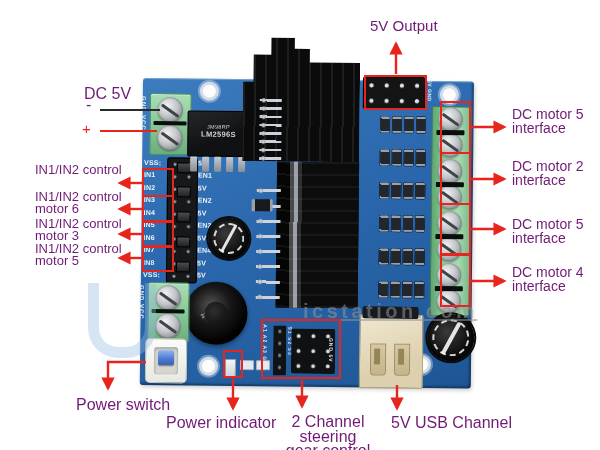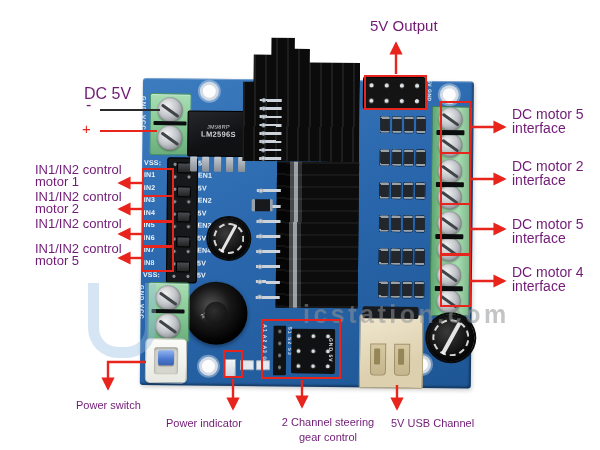--- a/index.html
+++ b/index.html
@@ -102,36 +102,36 @@
         background:linear-gradient(#8fb4ef,#4a77cf 60%,#3a62b2);box-shadow:0 1px 1px rgba(0,0,0,.4);}
   .led{position:absolute;left:85px;top:280px;width:9px;height:16px;border-radius:1px;
         background:linear-gradient(#f4f6f8,#cdd4da);border:1px solid #98a1ab;}
   .bit{position:absolute;background:#e3e9ef;border:1px solid #a8b2bc;border-radius:1px;}
   .smd{position:absolute;left:110px;top:120px;width:21px;height:12px;border-radius:1px;
         background:linear-gradient(90deg,#9aa2a9 0 3px,#17191c 3px 18px,#9aa2a9 18px);}
   .sep{position:absolute;background:#0c0d0e;border-radius:1px;}
   
   .wm-green{position:absolute;left:486px;top:278px;font-size:47px;font-weight:bold;letter-spacing:2px;
         color:rgba(58,168,104,.6);z-index:20;}
-  .wm-gray{position:absolute;left:303px;top:300px;font-size:25px;font-weight:bold;letter-spacing:3.5px;
-        color:rgba(145,148,150,.55);z-index:20;}
+  .wm-gray{position:absolute;left:303px;top:300px;font-size:20px;font-weight:bold;letter-spacing:3.5px;
+        color:rgba(145,148,150,.55);z-index:20;text-decoration:underline;}
   .wm-blue{position:absolute;left:88px;top:283px;width:46px;height:64px;border:11px solid rgba(148,188,226,.38);
         border-top:none;border-radius:0 0 30px 30px;z-index:20;}
   
   .anno-svg{position:absolute;left:0;top:0;z-index:30;pointer-events:none;}
   .anno-label{position:absolute;z-index:31;color:#701a75;}
   #lbl-dc5v{left:84px;top:85px;font-size:16px;}
   #lbl-minus{left:86px;top:98px;font-size:16px;line-height:14px;}
   #lbl-plus{left:82px;top:120px;font-size:15px;color:#e8251d;}
   #lbl-5vout{left:370px;top:17px;font-size:15px;}
   .mlbl{left:512px;font-size:14px;line-height:13.5px;}
   #lbl-m1{top:108px}#lbl-m2{top:160px}#lbl-m3{top:218px}#lbl-m4{top:266px}
   .inlbl{left:35px;width:120px;font-size:13px;line-height:12.4px;}
   #lbl-in1{top:164px}#lbl-in2{top:191px}#lbl-in3{top:218px}#lbl-in4{top:243px}
-  .blbl{font-size:11px;line-height:14.5px;}
+  .blbl{font-size:16px;line-height:14.5px;}
   #lbl-sw{left:76px;top:398px;}
   #lbl-ind{left:166px;top:416px;}
   #lbl-servo{left:270px;top:415px;width:116px;text-align:center;}
   #lbl-usb{left:391px;top:416px;}
 </style>
 </head>
 <body>
 
 <div class="stage">
 
@@ -331,28 +331,28 @@
     <div>DC motor 5</div>
     <div>interface</div>
   </div>
   <div class="anno-label mlbl" id="lbl-m4">
     <div>DC motor 4</div>
     <div>interface</div>
   </div>
 
   <div class="anno-label inlbl" id="lbl-in1">
     <div>IN1/IN2 control</div>
-    <div>motor 1</div>
   </div>
   <div class="anno-label inlbl" id="lbl-in2">
     <div>IN1/IN2 control</div>
-    <div>motor 2</div>
+    <div>motor 6</div>
   </div>
   <div class="anno-label inlbl" id="lbl-in3">
     <div>IN1/IN2 control</div>
+    <div>motor 3</div>
   </div>
   <div class="anno-label inlbl" id="lbl-in4">
     <div>IN1/IN2 control</div>
     <div>motor 5</div>
   </div>
 
   <div class="anno-label blbl" id="lbl-sw">Power switch</div>
   <div class="anno-label blbl" id="lbl-ind">Power indicator</div>
   <div class="anno-label blbl" id="lbl-servo">
     <div>2 Channel steering</div>

